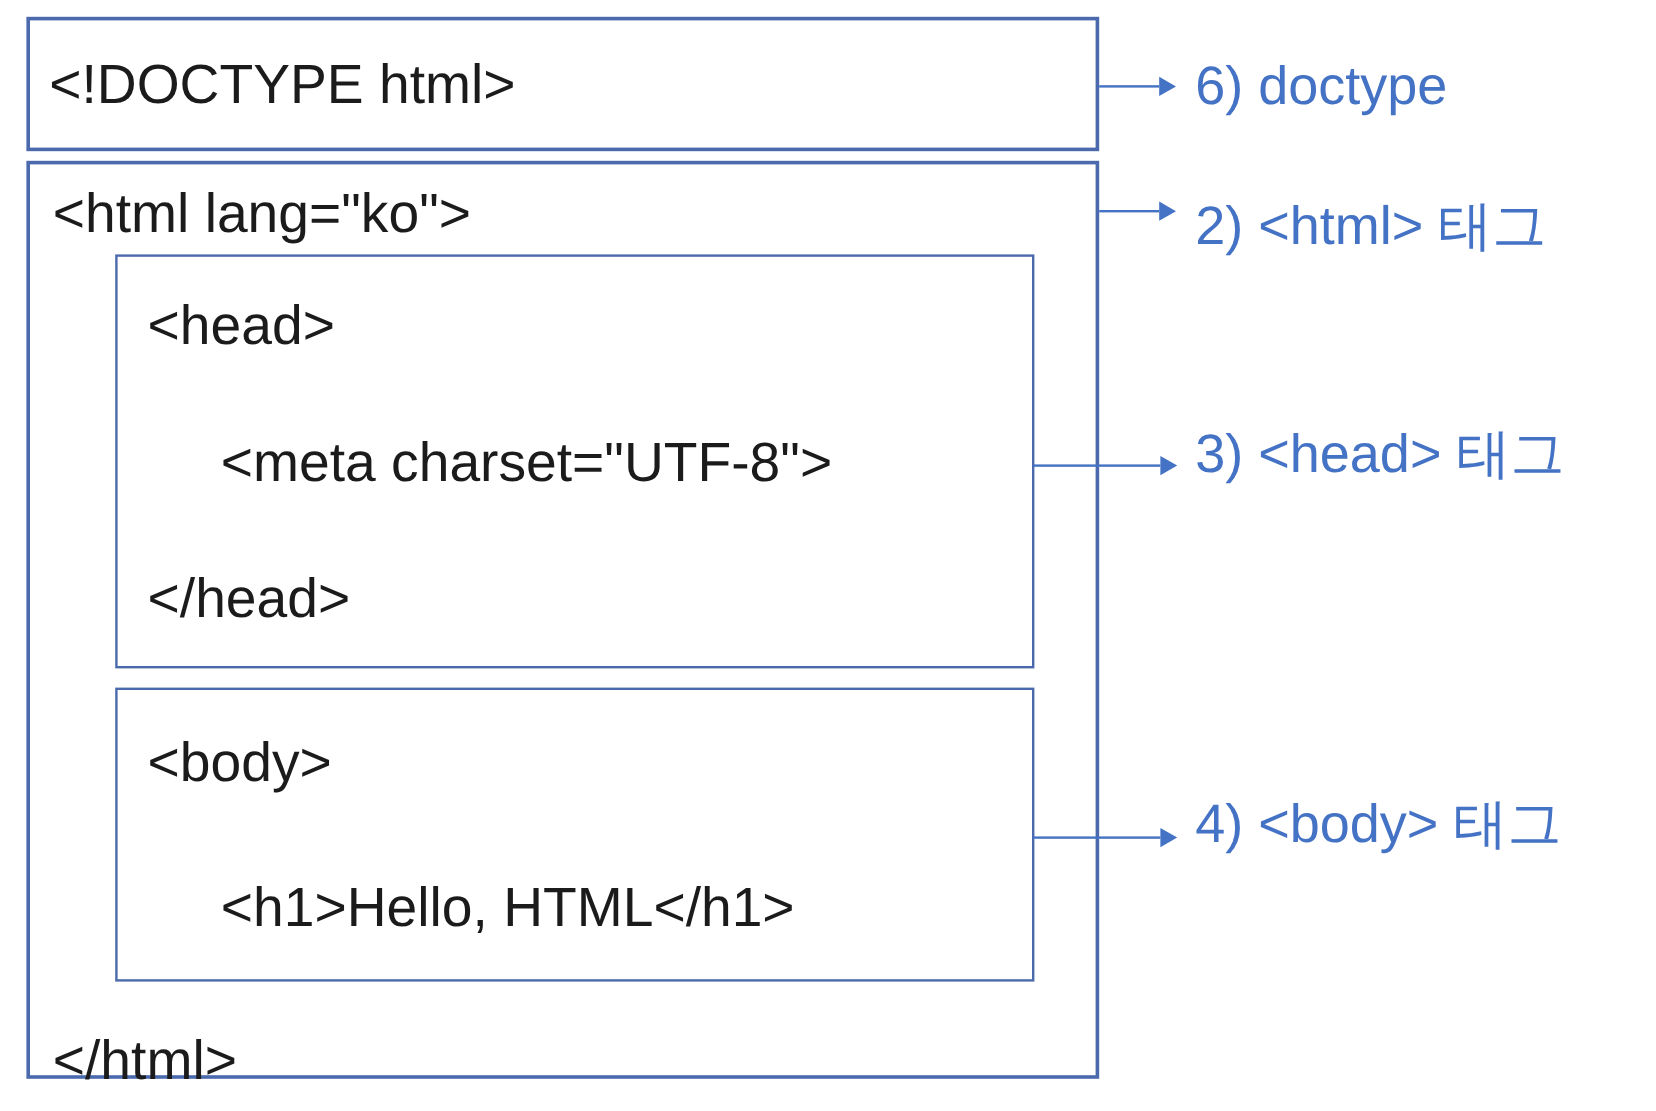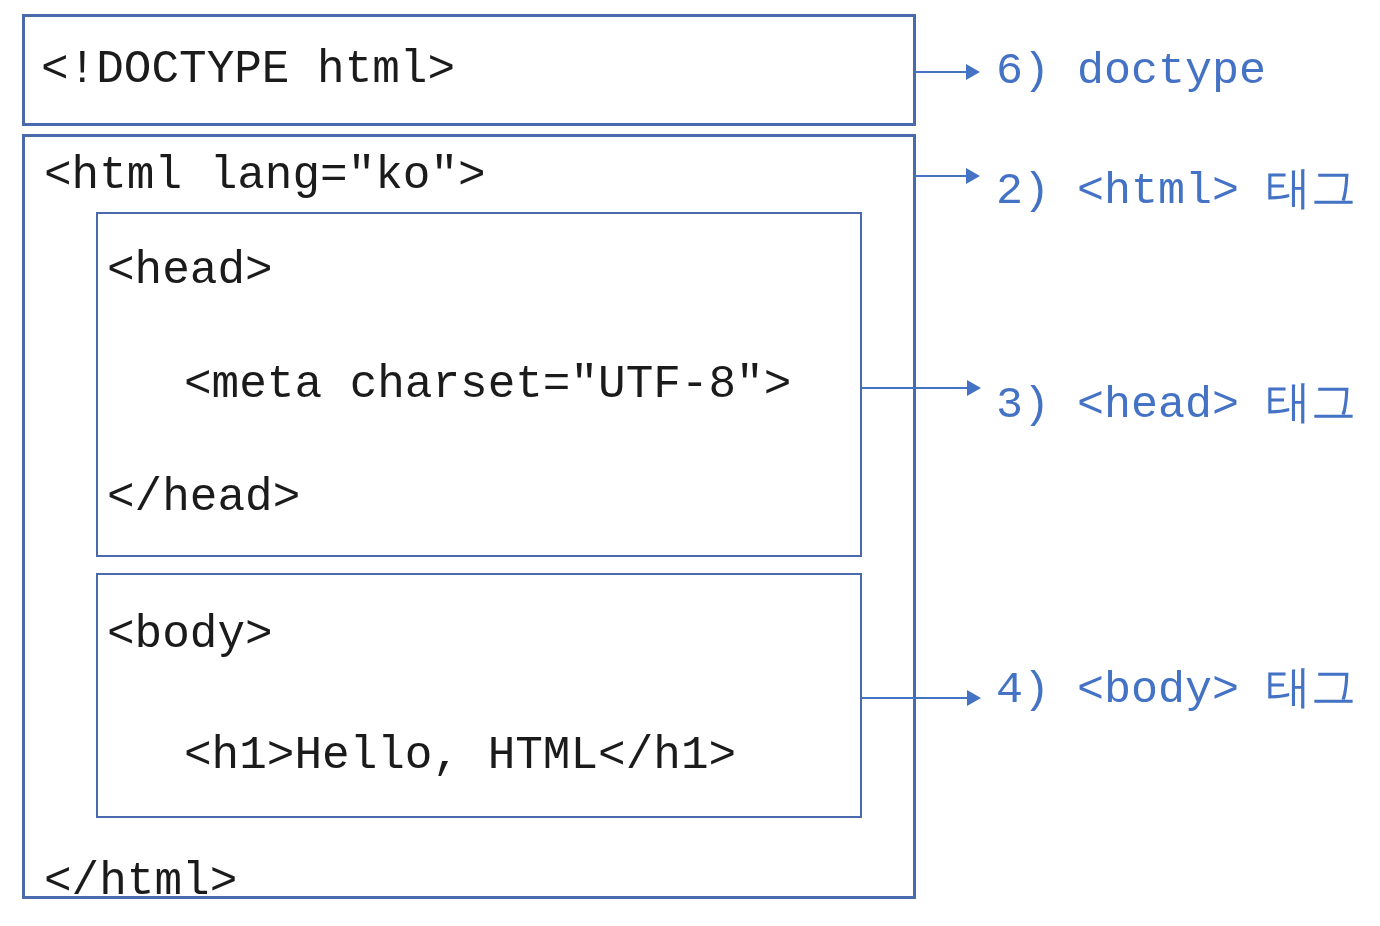--- a/index.html
+++ b/index.html
@@ -1,21 +1,21 @@
 <!DOCTYPE html>
 <html style="--bg: #ffffff; --border: #4a6aad; --accent: #4472c4; --code: #1b1b1b;"><head>
 <meta charset="utf-8">
 <style>
   :root{
     --bg:#ffffff;
     --border:#4a6aad;
     --accent:#4472c4;
     --code:#1b1b1b;
   }
-  *{margin:0;padding:0;box-sizing:border-box;font-family:Liberation Mono, monospace;}
+  *{margin:0;padding:0;box-sizing:border-box;}
   html,body{background:var(--bg);}
   body{
     font-family:"Liberation Sans","DejaVu Sans",sans-serif;
     width:1380px;height:926px;overflow:hidden;
   }
   .stage{
     position:relative;width:1380px;height:926px;background:var(--bg);
   }
   
   .box{
@@ -29,21 +29,21 @@
   #body-box{left:96px;top:573px;width:766px;height:245px;display:flex;flex-direction:column;}
 
   
   .code{
     color:var(--code);
     font-size:46px;
     letter-spacing:0px;
     white-space:pre;
   }
   #doctype-box .code{padding-left:16px;}
-  .codeline{flex:1;display:flex;align-items:center;padding-left:9px;}
+  .codeline{flex:1;display:flex;align-items:center;padding-left:25px;}
   .codeline.indent{padding-left:86px;}
   .abs-line{position:absolute;}
   #html-open{left:44px;top:150px;}
   #html-close{left:44px;top:856px;}
 
   
   .arrow{
     position:absolute;display:flex;align-items:center;height:16px;
   }
   .arrow .shaft{flex:1;height:2px;background:var(--accent);}
@@ -60,21 +60,21 @@
 
   
   .label{
     position:absolute;left:996px;
     color:var(--accent);
     font-size:45px;
     white-space:pre;
   }
   #label-1{top:46px;}
   #label-2{top:158px;}
-  #label-3{top:372px;}
+  #label-3{top:348px;}
   #label-4{top:657px;}
 </style>
 </head>
 <body>
 
 <div class="stage">
 
   <div class="box" id="doctype-box">
     <span class="code">&lt;!DOCTYPE html&gt;</span>
   </div>

